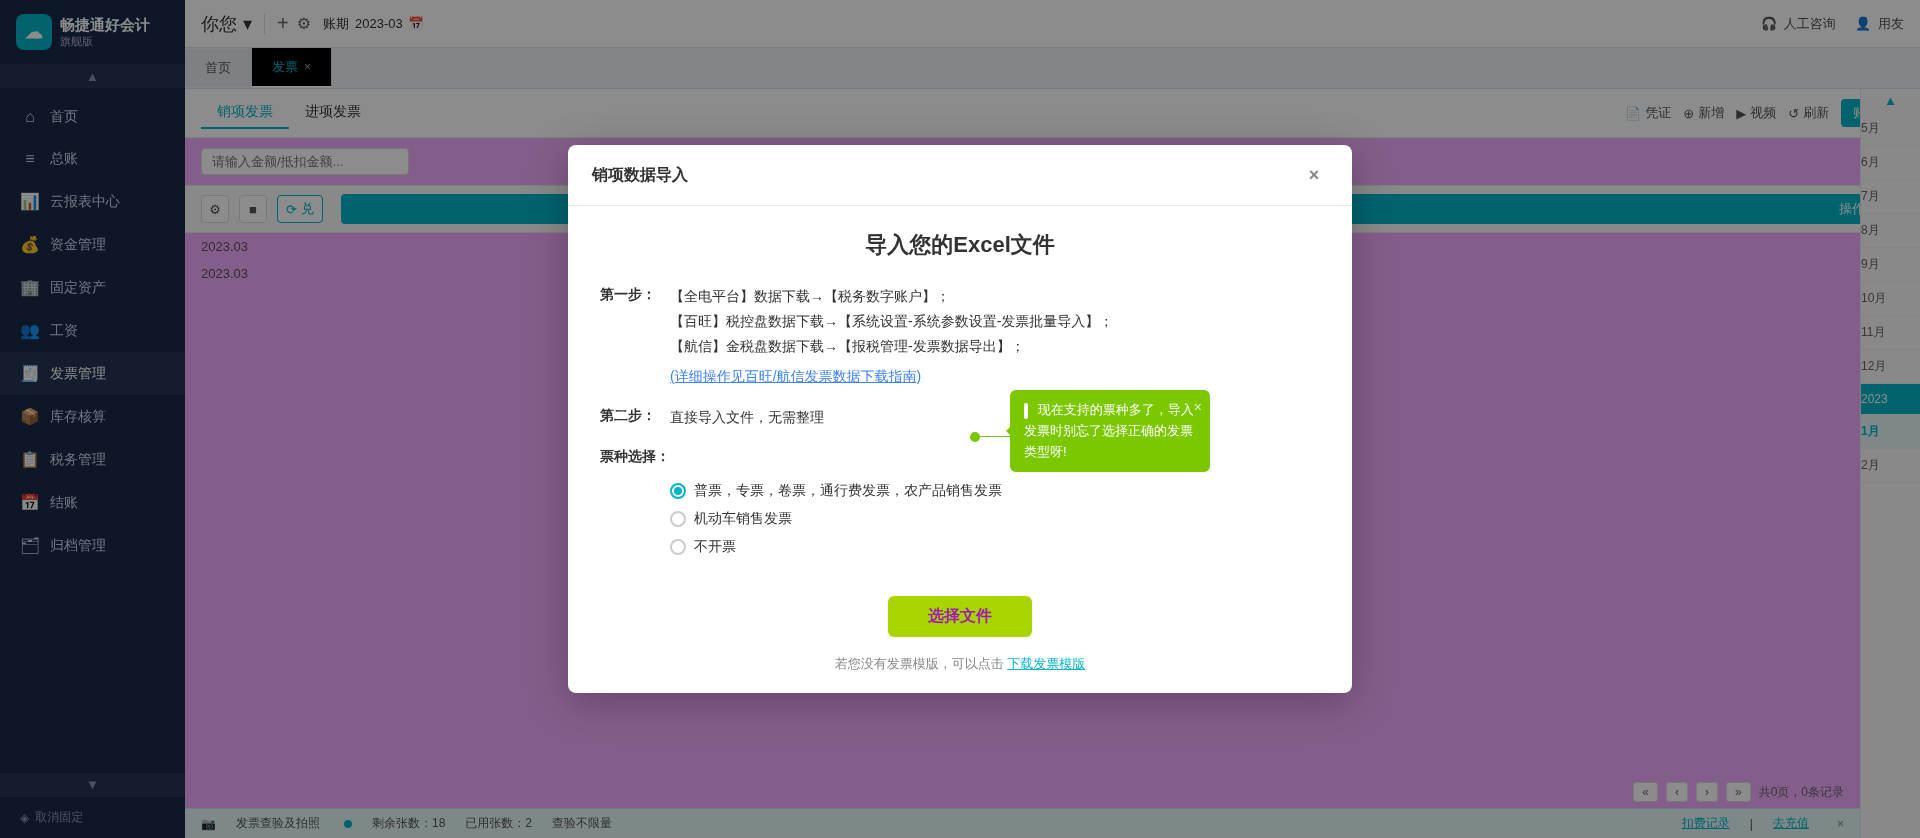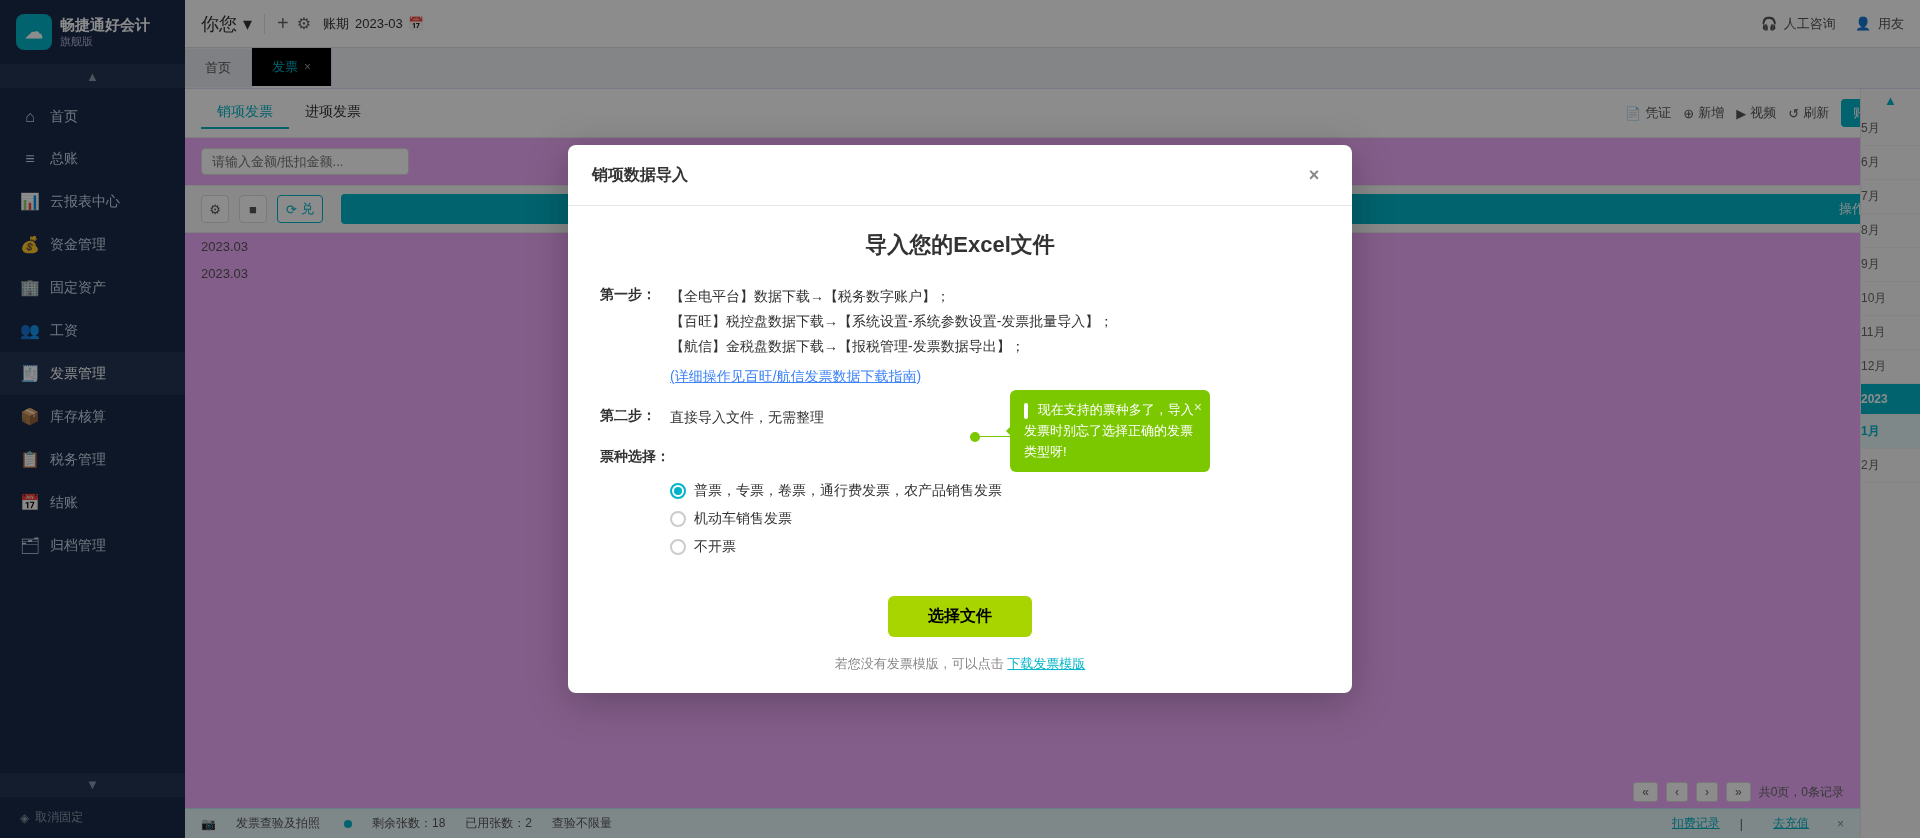--- a/index.html
+++ b/index.html
@@ -101,29 +101,29 @@
     .right-timeline {
       position: absolute; right: 0; top: 0; bottom: 0; width: 60px;
       background: #f9f9f9; border-left: 1px solid #e8e8e8;
       display: flex; flex-direction: column; align-items: center; overflow-y: auto;
     }
     .timeline-item {
       padding: 8px 0; font-size: 12px; color: #666; cursor: pointer; text-align: left;
       width: 100%; border-bottom: 1px solid #f0f0f0;
     }
     .timeline-item.active { color: #00b4c8; background: #e8f7fa; font-weight: bold; }
-    .timeline-item.highlight { color: #fff; background: #00b4c8; font-weight: bold; }
+    .timeline-item.highlight { color: #fff; background: #00b4c8; font-weight: normal; }
 
     .invoice-bottom-bar {
       position: absolute; bottom: 0; left: 0; right: 60px;
       background: #e8f7fa; display: flex; align-items: center; padding: 6px 16px;
       font-size: 12px; color: #555; gap: 20px; border-top: 1px solid #b8e8f0;
     }
     .bottom-dot { width: 8px; height: 8px; border-radius: 50%; background: #00b4c8; display: inline-block; margin-left: 4px; }
-    .bottom-link { color: #00b4c8; cursor: pointer; text-decoration: underline; margin-left: 10px; }
+    .bottom-link { color: #00b4c8; cursor: pointer; text-decoration: underline; }
 
     .pagination {
       position: absolute; bottom: 30px; left: 0; right: 60px;
       display: flex; align-items: center; justify-content: flex-end;
       padding: 6px 16px; font-size: 12px; color: #666; gap: 8px;
     }
     .page-btn { padding: 2px 8px; border: 1px solid #ddd; border-radius: 3px; cursor: pointer; background: #fff; }
 
     
     .window-controls {
@@ -194,21 +194,21 @@
       display: flex; align-items: center; justify-content: center; background: #fff;
     }
     .radio-circle.checked { border-color: #00b4c8; }
     .radio-dot { width: 8px; height: 8px; border-radius: 50%; background: #00b4c8; }
 
     .modal-footer {
       display: flex; align-items: center; justify-content: center;
       padding: 16px 24px 8px;
     }
     .btn-select-file {
-      background: #a8d400; color: #000000; border: none; border-radius: 6px;
+      background: #a8d400; color: #a21caf; border: none; border-radius: 6px;
       padding: 10px 40px; font-size: 16px; cursor: pointer; font-weight: bold;
     }
     .modal-bottom-note {
       text-align: center; padding: 10px 24px 20px; font-size: 13px; color: #888;
     }
     .modal-bottom-note .link { color: #00b4c8; cursor: pointer; text-decoration: underline; }
 
     
     .tooltip-bubble {
       position: fixed;

